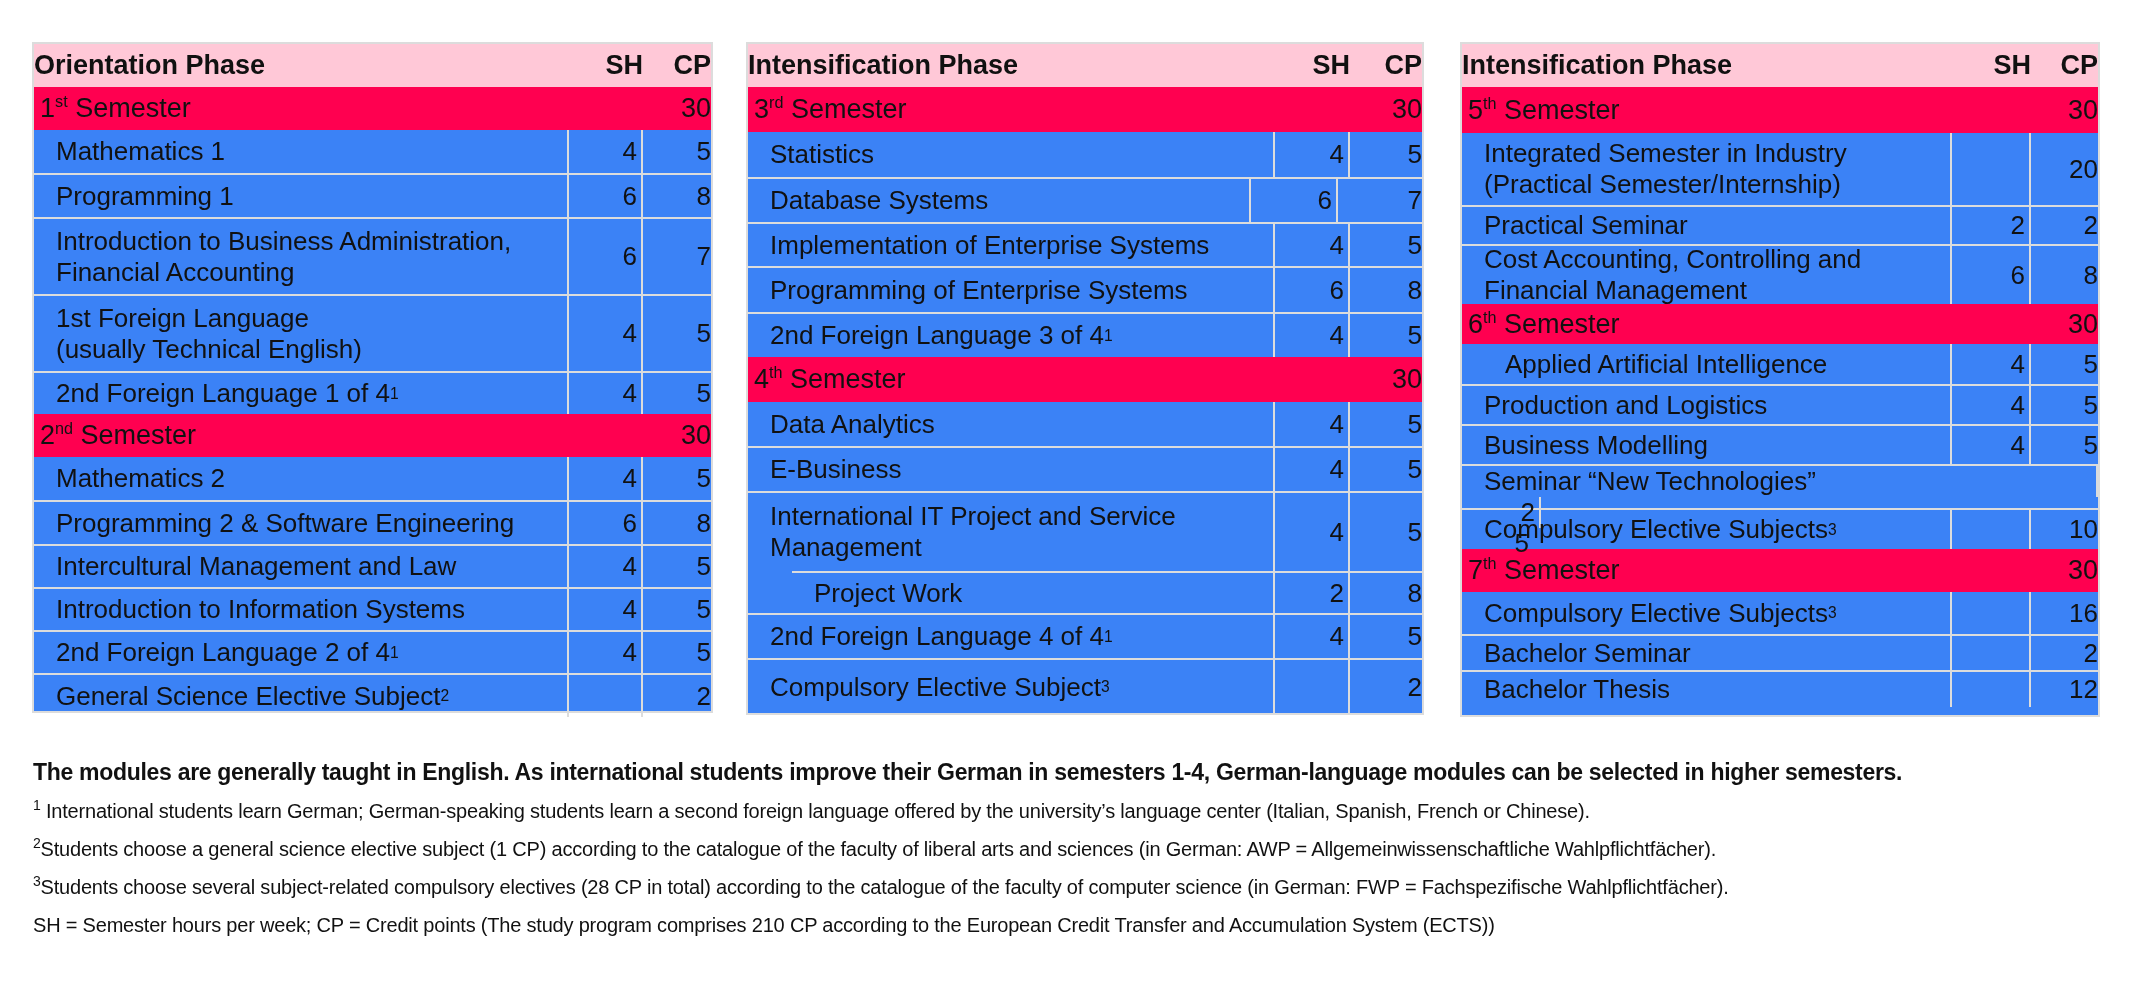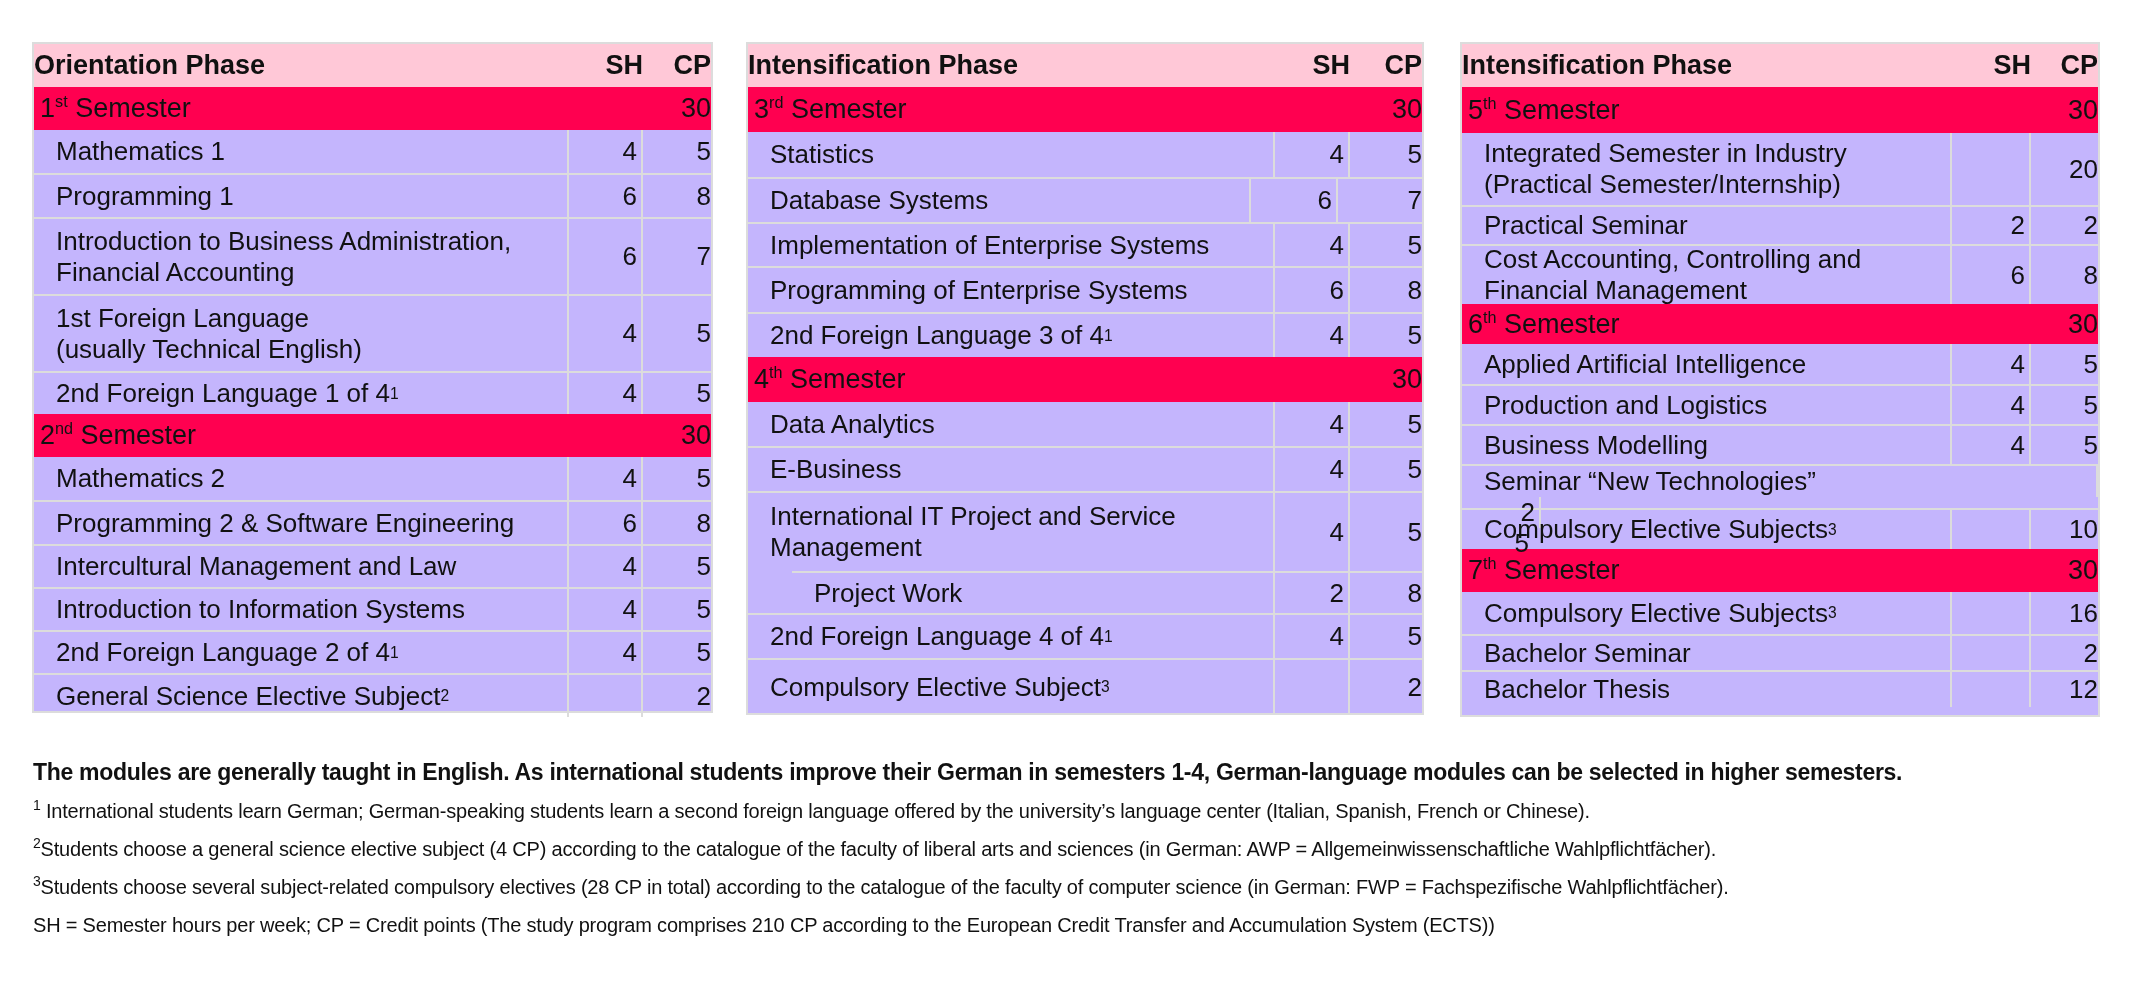--- a/index.html
+++ b/index.html
@@ -5,21 +5,21 @@
   html, body { margin: 0; padding: 0; background: #ffffff; }
   body {
     width: 2140px; height: 982px; position: relative; overflow: hidden;
     font-family: "Liberation Sans", "DejaVu Sans", sans-serif;
     color: #111111;
   }
   .phase-table {
     position: absolute; top: 42px;
     border: 2px solid #dcdcdc;
     box-sizing: border-box;
-    background: #c4b5fd;
+    background: #3b82f6;
   }
   .row { display: flex; box-sizing: border-box; border-top: 2px solid #dcdcdc; }
   .row.header { border-top: none; background: #ffc8d7; height: 43px; align-items: center; font-weight: bold; font-size: 27px; }
   .row.semester { background: #ff0050; border-top: none; align-items: center; font-size: 27px; }
   .row.semester + .row { border-top: none; }
   .row.header + .row { border-top: none; }
   .cell-name { flex: 1; box-sizing: border-box; }
   .cell-sh, .cell-cp { box-sizing: border-box; text-align: right; }
   .header .cell-name { padding-left: 0; }
   .header .cell-sh, .header .cell-cp { padding-right: 0; }
@@ -229,21 +229,21 @@
     <span class="cell-name">
         <span><span>Cost Accounting, Controlling and</span><br><span>Financial Management</span></span>
       </span>
     <span class="cell-sh" style="width:79px;">6</span>
     <span class="cell-cp" style="width:67px;">8</span>
   </div>
   <div class="row semester" style="height:40px;">
     <span class="cell-name"><span>6</span><sup>th</sup> <span>Semester</span></span>
     <span class="cell-total">30</span>
   </div>
-  <div class="row module" style="height:40px;">
+  <div class="row module" style="height:40px;padding-left:21px;">
     <span class="cell-name">Applied Artificial Intelligence</span>
     <span class="cell-sh" style="width:79px;">4</span>
     <span class="cell-cp" style="width:67px;">5</span>
   </div>
   <div class="row module" style="height:40px;">
     <span class="cell-name">Production and Logistics</span>
     <span class="cell-sh" style="width:79px;">4</span>
     <span class="cell-cp" style="width:67px;">5</span>
   </div>
   <div class="row module" style="height:40px;">
@@ -284,16 +284,16 @@
   <div class="row module" style="height:37px;">
     <span class="cell-name">Bachelor Thesis</span>
     <span class="cell-sh" style="width:79px;"></span>
     <span class="cell-cp" style="width:67px;border-radius:11px;">12</span>
   </div>
 </div>
 
 <div class="notes">
   <div class="note-bold">The modules are generally taught in English. As international students improve their German in semesters 1-4, German-language modules can be selected in higher semesters.</div>
   <div class="note"><sup>1</sup><span> International students learn German; German-speaking students learn a second foreign language offered by the university’s language center (Italian, Spanish, French or Chinese).</span></div>
-  <div class="note"><sup>2</sup><span>Students choose a general science elective subject (4 CP) according to the catalogue of the faculty of liberal arts and sciences (in German: AWP = Allgemeinwissenschaftliche Wahlpflichtfächer).</span></div>
+  <div class="note"><sup>2</sup><span>Students choose a general science elective subject (1 CP) according to the catalogue of the faculty of liberal arts and sciences (in German: AWP = Allgemeinwissenschaftliche Wahlpflichtfächer).</span></div>
   <div class="note"><sup>3</sup><span>Students choose several subject-related compulsory electives (28 CP in total) according to the catalogue of the faculty of computer science (in German: FWP = Fachspezifische Wahlpflichtfächer).</span></div>
   <div class="note">SH = Semester hours per week; CP = Credit points (The study program comprises 210 CP according to the European Credit Transfer and Accumulation System (ECTS))</div>
 </div>
 
 </body></html>

